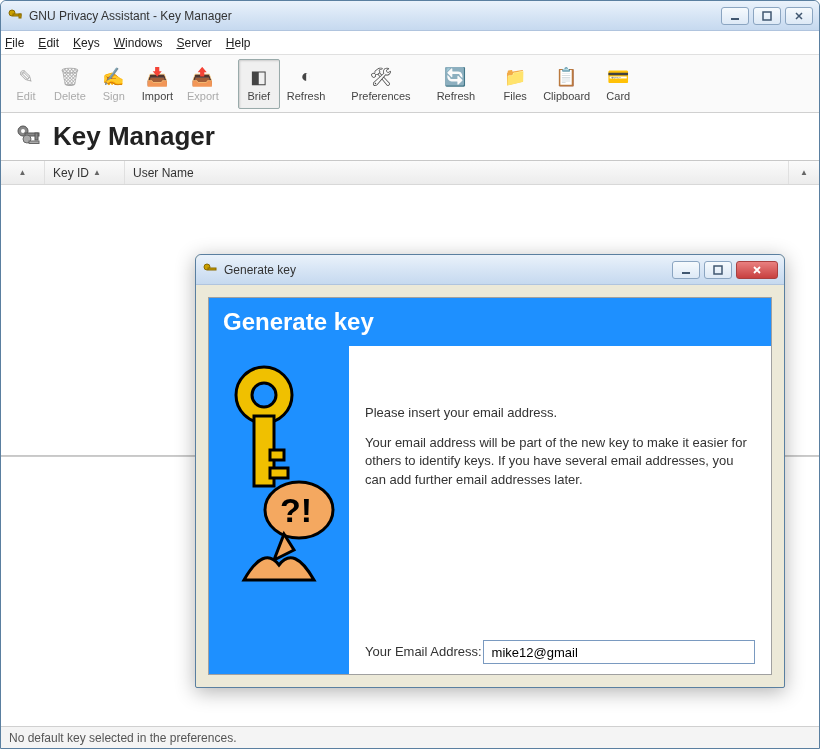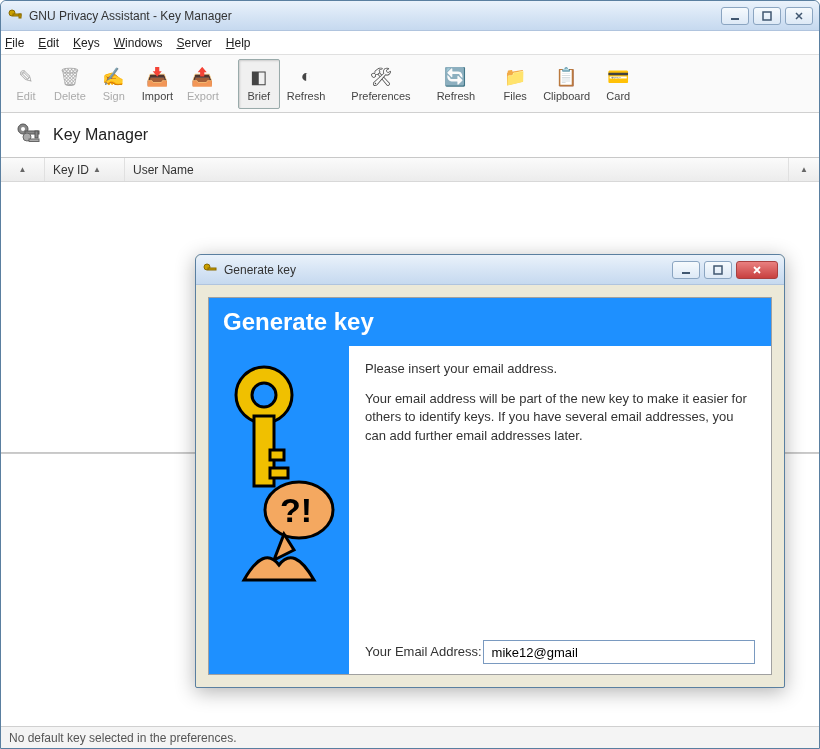--- a/index.html
+++ b/index.html
@@ -27,21 +27,21 @@
 .toolsep { width: 12px; }
 .toolbtn { display: flex; flex-direction: column; align-items: center; justify-content: center; padding: 4px 6px; min-width: 42px; height: 50px; color: #444; cursor: pointer; border: 1px solid transparent; border-radius: 2px; }
 .toolbtn.disabled { color: #aaa; cursor: default; }
 .toolbtn.active { border: 1px solid #9aa; background: #f0f0f0; box-shadow: inset 1px 1px 2px rgba(0,0,0,.15); }
 .toolbtn .ticon { width: 22px; height: 22px; margin-bottom: 2px; display: flex; align-items: center; justify-content: center; font-size: 18px; }
 .toolbtn .tlabel { font-size: 11px; }
 
 
 .pagehead { display: flex; align-items: center; gap: 10px; padding: 8px 14px; }
 .pagehead .keys-icon { width: 28px; height: 28px; }
-.pagehead h1 { font-size: 16px; font-weight: 400; color: #222; }
+.pagehead h1 { font-size: 26px; font-weight: 700; color: #222; }
 
 
 .keytable { border-top: 1px solid #c8c8c8; border-bottom: 1px solid #c8c8c8; }
 .kthead { display: flex; align-items: center; height: 24px; background: linear-gradient(to bottom, #fbfbfb, #ececec); border-bottom: 1px solid #d8d8d8; }
 .kthcell { padding: 0 8px; color: #333; font-size: 12px; display: flex; align-items: center; gap: 4px; border-right: 1px solid #e0e0e0; height: 100%; }
 .tri { font-size: 8px; color: #666; }
 .ktbody { height: 270px; background: #fff; }
 
 
 .detailpane { flex: 1; border-top: 1px solid #ccc; background: #fff; }
@@ -56,21 +56,21 @@
 .dlg-titlebar .app-icon { width: 16px; height: 16px; margin-right: 6px; }
 .closebtn { width: 42px; height: 18px; border: 1px solid #a94040; border-radius: 3px; background: linear-gradient(to bottom, #e98080, #c84040); display: flex; align-items: center; justify-content: center; color: #fff; font-weight: bold; font-size: 11px; cursor: pointer; }
 
 .dlg-body { flex: 1; padding: 12px; display: flex; flex-direction: column; }
 .dlg-panel { flex: 1; border: 1px solid #a0a0a0; background: #fff; display: flex; flex-direction: column; }
 .dlg-bluehead { background: #1e90ff; color: #fff; padding: 10px 14px; }
 .dlg-bluehead h2 { font-size: 24px; font-weight: 700; }
 .dlg-content { flex: 1; display: flex; }
 .dlg-img { width: 140px; background: #1e90ff; display: flex; align-items: flex-start; justify-content: center; padding-top: 4px; }
 .dlg-img svg { width: 130px; height: 250px; }
-.dlg-right { flex: 1; padding: 14px 16px 10px 16px; display: flex; flex-direction: column; color: #333; font-size: 13px; line-height: 1.4; }
+.dlg-right { flex: 1; padding: 14px 16px 10px 16px; display: flex; flex-direction: column; color: #333; font-size: 13px; line-height: 1.4; margin-top: 44px; }
 .dlg-right p { margin-bottom: 12px; }
 .dlg-form { margin-top: auto; display: flex; align-items: center; gap: 1px; }
 .dlg-form label { white-space: nowrap; }
 .dlg-form input { flex: 1; border: 1px solid #7a9ac0; padding: 3px 8px; font-size: 13px; height: 24px; }
 
 .dlg-buttons { display: flex; justify-content: flex-end; gap: 8px; padding: 10px 4px 0 4px; }
 .dbtn { min-width: 72px; height: 26px; border: 1px solid #8a8a8a; border-radius: 3px; background: linear-gradient(to bottom, #fdfdfd, #e6e6e6); padding: 0 10px; font-size: 12px; color: #222; cursor: pointer; }
 .dbtn.default { border: 1px solid #3d7cc9; box-shadow: 0 0 0 1px #7fb3ec inset; }
 .dbtn .ul { text-decoration: underline; }
 

